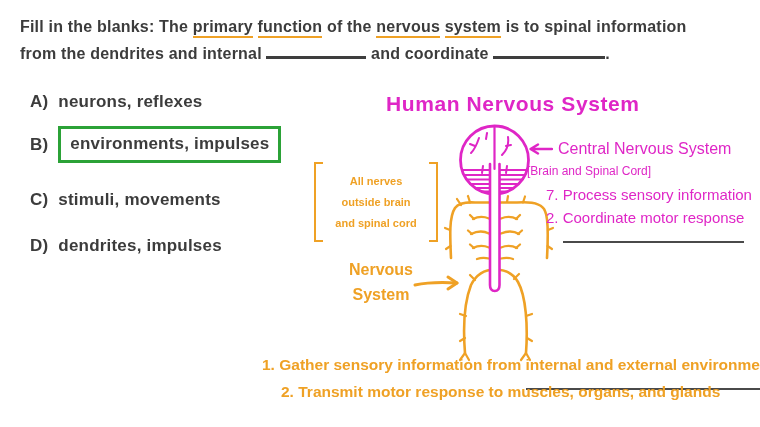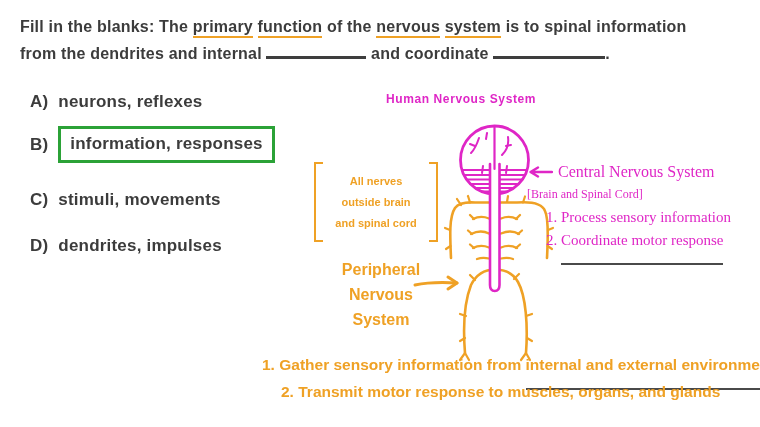--- a/index.html
+++ b/index.html
@@ -22,37 +22,37 @@
 
   
   .opt { position:absolute; left:30px; display:flex; align-items:center; gap:10px;
          font-size:17px; font-weight:bold; color:#3c3c3c; letter-spacing:0.2px; }
   .opt-a { top:92px; } .opt-b { top:126px; } .opt-c { top:190px; } .opt-d { top:236px; }
   .correct-box { border:3.5px solid #2ba237; padding:5px 9px 6px 9px; }
 
   
   .diag-title {
     position:absolute; left:386px; top:92px; width:260px;
-    font-size:12px; font-weight:bold; color:#df26c6; letter-spacing:0.6px;
+    font-size:21px; font-weight:bold; color:#df26c6; letter-spacing:0.6px;
     white-space:nowrap;
   }
   .figure-svg { position:absolute; left:395px; top:118px; width:180px; height:250px; }
 
   .bracket-label { position:absolute; left:314px; top:162px; display:flex; align-items:center; gap:3px; }
   .bracket { width:9px; height:80px; }
   .bracket-l { border-left:2.5px solid #efa125; border-top:2.5px solid #efa125; border-bottom:2.5px solid #efa125; }
   .bracket-r { border-right:2.5px solid #efa125; border-top:2.5px solid #efa125; border-bottom:2.5px solid #efa125; }
   .bracket-text { width:100px; text-align:center; font-size:11px; line-height:21px;
                   color:#efa125; font-weight:bold; white-space:nowrap; }
 
   .pns-label { position:absolute; left:328px; top:257px; width:106px; text-align:center;
                font-size:16px; line-height:25px; color:#efa125; font-weight:bold; }
 
-  .cns-block { position:absolute; left:527px; top:160px; color:#df26c6; font-size:15px;
-               line-height:23px; white-space:nowrap;font-family:Liberation Serif, serif; }
+  .cns-block { position:absolute; left:527px; top:137px; color:#df26c6; font-size:15px;
+               line-height:23px; white-space:nowrap; }
   .cns-row1 { display:flex; align-items:center; gap:5px; font-size:16px; }
   .cns-sub { font-size:12px; }
   .cns-item { margin-left:19px; }
   .u-dark { border-bottom:2.5px solid #4a4a4a; padding-bottom:15px; }
 
   .bottom-fn { position:absolute; left:262px; top:351px; color:#efa125; font-size:15.5px;
                line-height:27px; font-weight:bold; white-space:nowrap; }
   .bottom-fn .line2 { margin-left:19px; }
 </style>
 </head>
@@ -65,21 +65,21 @@
     <div><span>from the dendrites and internal </span><span class="blank w1"></span><span> and coordinate </span><span class="blank w2"></span><span>.</span></div>
   </div>
 
   <div class="opt opt-a">
     <span>A)</span>
     <span>neurons, reflexes</span>
   </div>
   <div class="opt opt-b">
     <span>B)</span>
     <span class="correct-box">
-      <span>information, responses</span>
+      <span>environments, impulses</span>
     </span>
   </div>
   <div class="opt opt-c">
     <span>C)</span>
     <span>stimuli, movements</span>
   </div>
   <div class="opt opt-d">
     <span>D)</span>
     <span>dendrites, impulses</span>
   </div>
@@ -158,34 +158,33 @@
     <div class="bracket bracket-l"></div>
     <div class="bracket-text">
       <div>All nerves</div>
       <div>outside brain</div>
       <div>and spinal cord</div>
     </div>
     <div class="bracket bracket-r"></div>
   </div>
 
   <div class="pns-label">
-    <div>Peripheral</div>
     <div>Nervous</div>
     <div>System</div>
   </div>
 
   <div class="cns-block">
     <div class="cns-row1">
       <svg width="26" height="12" viewBox="0 0 26 12" aria-hidden="true">
         <path d="M25,6 H5 M11,1.5 L3.5,6 L11,10.5" stroke="#df26c6" stroke-width="2.4" fill="none" stroke-linecap="round" stroke-linejoin="round"></path>
       </svg>
       <span>Central Nervous System</span>
     </div>
     <div class="cns-sub">[Brain and Spinal Cord]</div>
-    <div class="cns-item">1. Process sensory information</div>
+    <div class="cns-item">7. Process sensory information</div>
     <div class="cns-item"><span>2. </span><span class="u-dark">Coordinate motor response</span></div>
   </div>
 
   <div class="bottom-fn">
     <div class="line1"><span>1. Gather sensory information from </span><span class="u-dark">internal and external environments</span></div>
     <div class="line2">2. Transmit motor response to muscles, organs, and glands</div>
   </div>
 
 </div>
 

